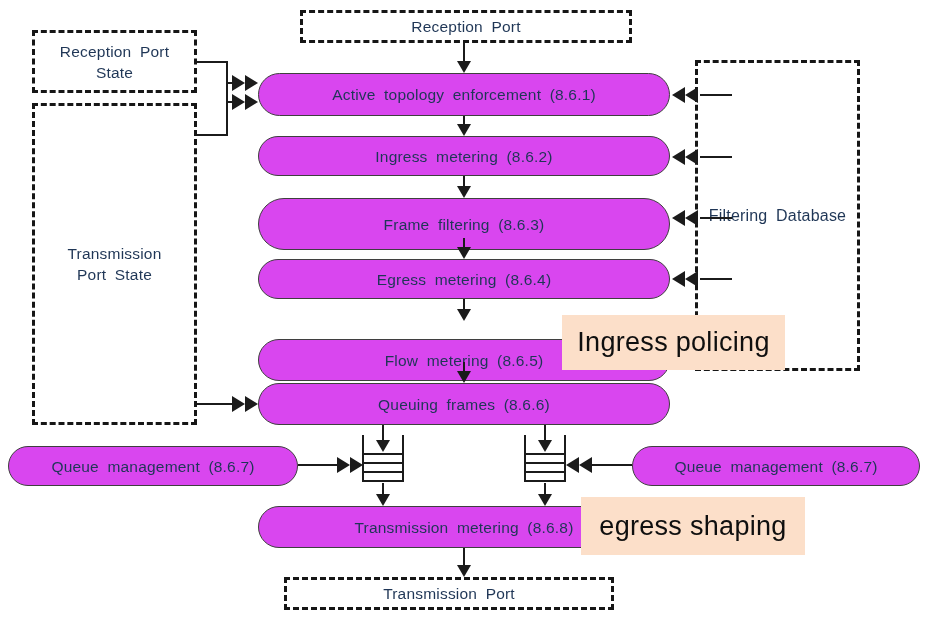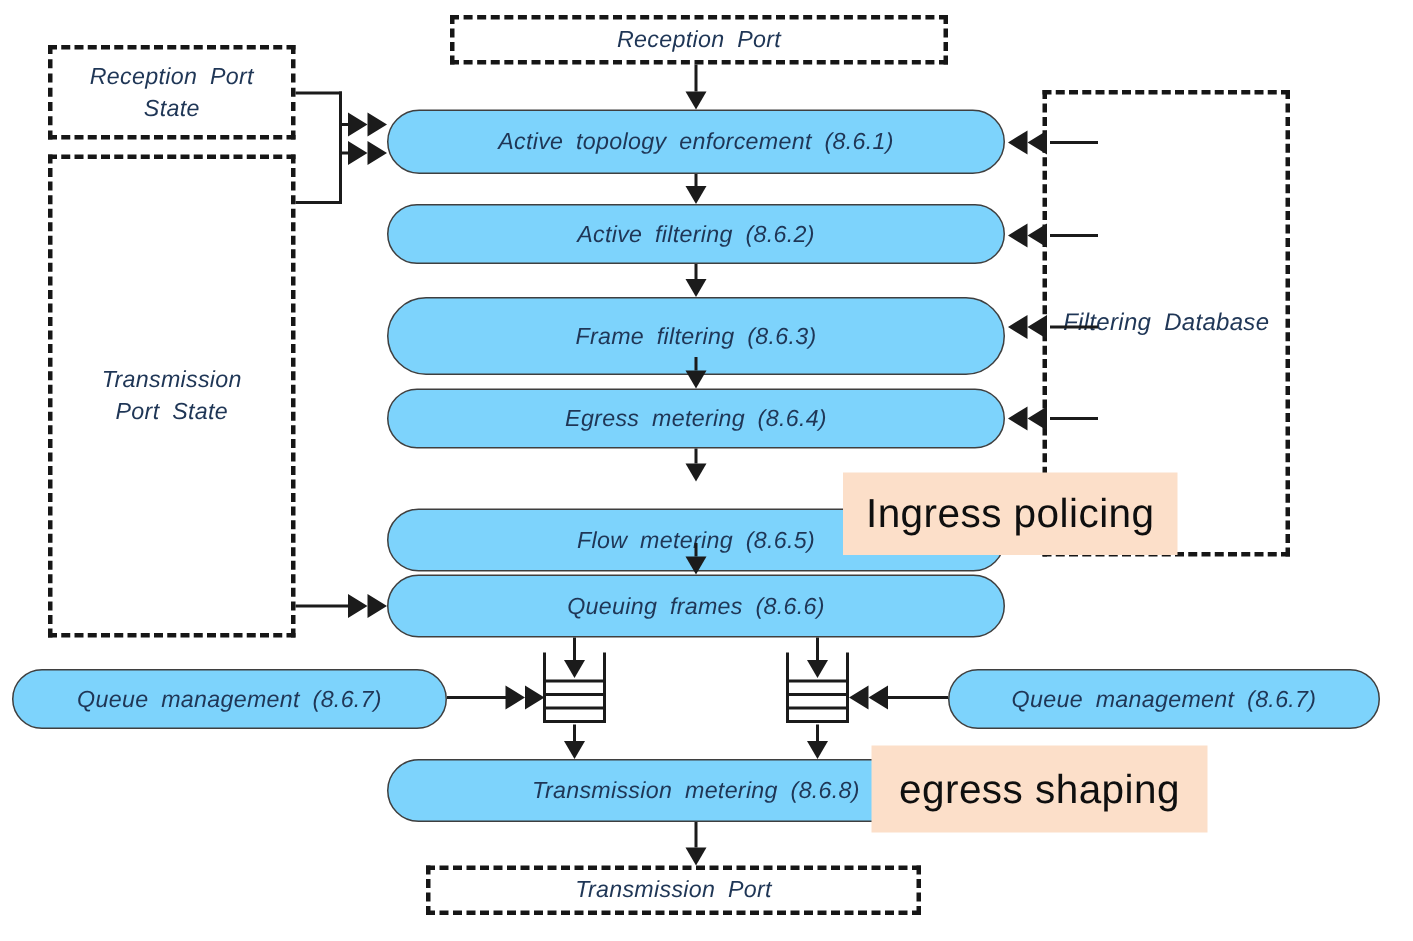--- a/index.html
+++ b/index.html
@@ -8,26 +8,26 @@
     position:relative;width:942px;height:627px;background:#ffffff;
     font-family:"Liberation Sans", sans-serif;
     --text:#1f3656; --hl-bg:#fcdfc9; --ann:#0f0f0f; --line:#1b1b1b;
     overflow:hidden;
   }
   .dashed{
     position:absolute;border:3px dashed #161616;background:transparent;
     display:flex;align-items:center;justify-content:center;flex-direction:column;
   }
   .stadium{
-    position:absolute;border:1.5px solid #3f3f3f;border-radius:999px;background:#7dd3fc;
+    position:absolute;border:1.5px solid #3f3f3f;border-radius:999px;background:#d946ef;
     display:flex;align-items:center;justify-content:center;
   }
   .lbl{
     color:var(--text);font-size:15.5px;letter-spacing:.2px;word-spacing:4px;
-    text-align:right;line-height:21px;white-space:nowrap;font-style:italic;
+    text-align:right;line-height:21px;white-space:nowrap;
   }
   .ln{position:absolute;background:var(--line);}
   .tri-d{position:absolute;width:0;height:0;border-left:7px solid transparent;border-right:7px solid transparent;border-top:12px solid var(--line);}
   .tri-r{position:absolute;width:0;height:0;border-top:8px solid transparent;border-bottom:8px solid transparent;border-left:13px solid var(--line);}
   .tri-l{position:absolute;width:0;height:0;border-top:8px solid transparent;border-bottom:8px solid transparent;border-right:13px solid var(--line);}
   .highlight{
     position:absolute;background:var(--hl-bg);z-index:5;
     display:flex;align-items:center;justify-content:center;
     color:var(--ann);font-size:27px;letter-spacing:.3px;white-space:nowrap;
   }
@@ -56,21 +56,21 @@
   </div>
 
   <div class="dashed" style="left:284px;top:577px;width:330px;height:33px;">
     <span class="lbl">Transmission Port</span>
   </div>
 
   <div class="stadium" style="left:258px;top:73px;width:412px;height:43px;">
     <span class="lbl">Active topology enforcement (8.6.1)</span>
   </div>
   <div class="stadium" style="left:258px;top:136px;width:412px;height:40px;">
-    <span class="lbl">Active filtering (8.6.2)</span>
+    <span class="lbl">Ingress metering (8.6.2)</span>
   </div>
   <div class="stadium" style="left:258px;top:198px;width:412px;height:52px;">
     <span class="lbl">Frame filtering (8.6.3)</span>
   </div>
   <div class="stadium" style="left:258px;top:259px;width:412px;height:40px;">
     <span class="lbl">Egress metering (8.6.4)</span>
   </div>
   <div class="stadium" style="left:258px;top:339px;width:412px;height:42px;">
     <span class="lbl">Flow metering (8.6.5)</span>
   </div>

